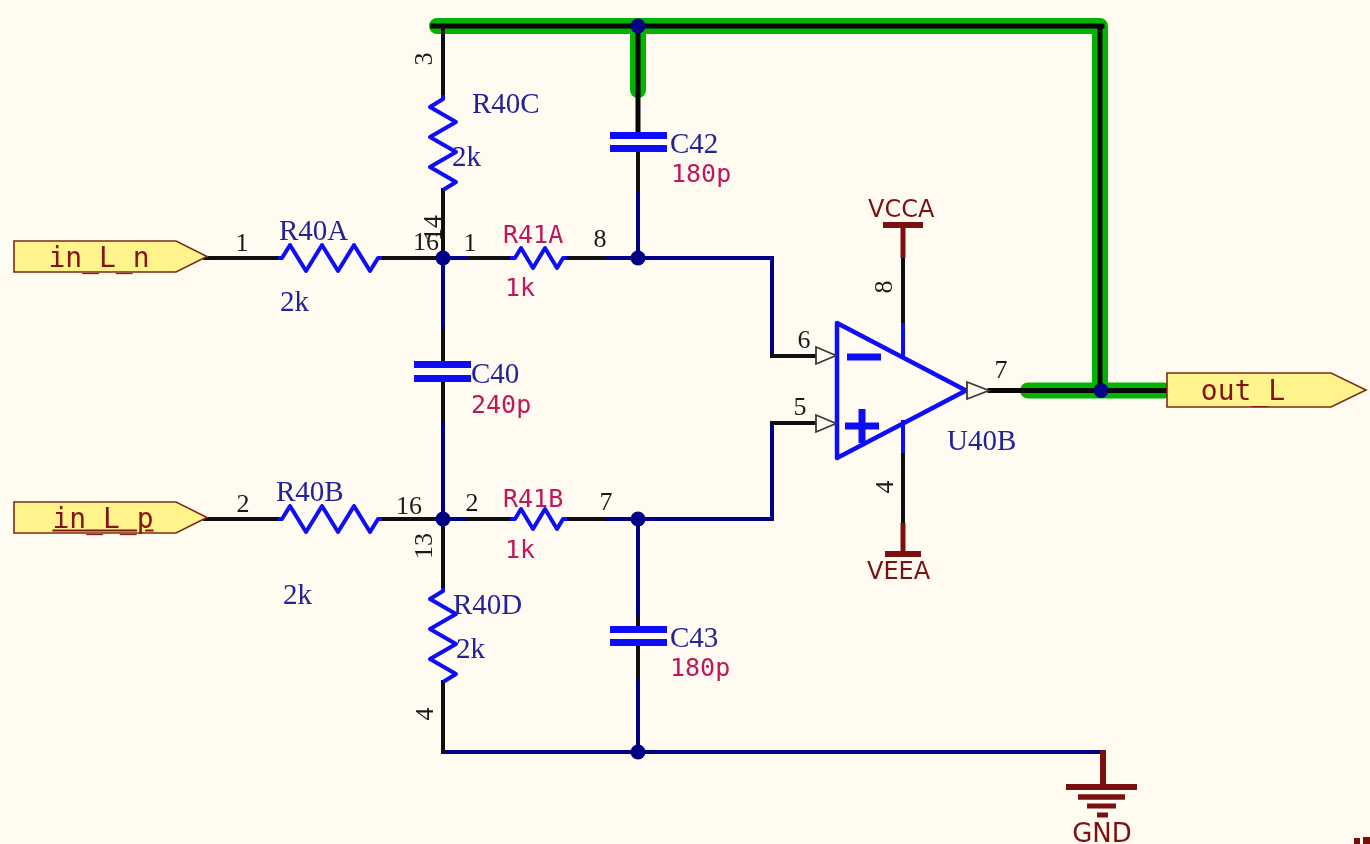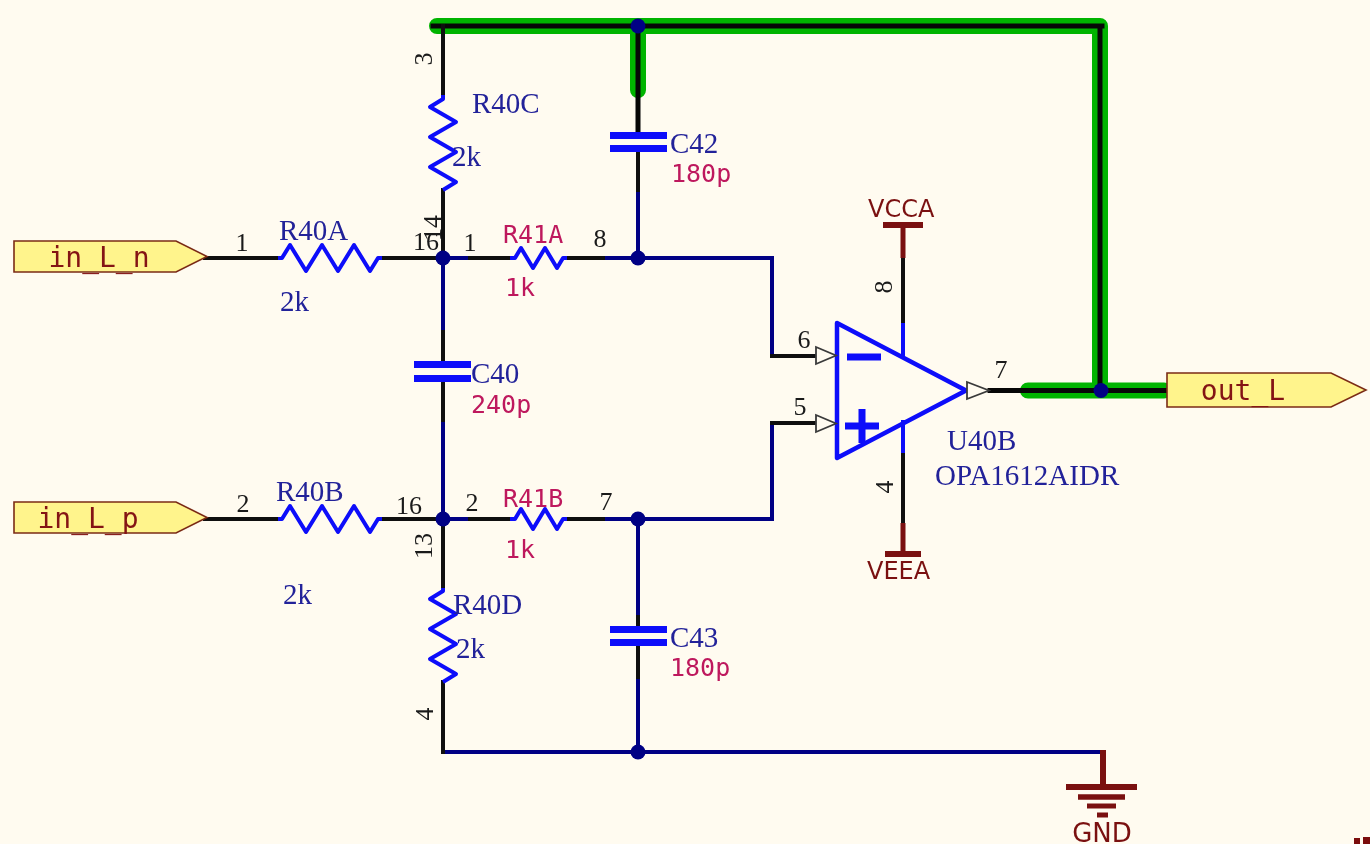--- a/index.html
+++ b/index.html
@@ -143,21 +143,21 @@
     <polygon points="1167,373 1331,373 1366,390 1331,407 1167,407"></polygon>
   </g>
 
   <g fill="#7B0C0C">
     <rect x="1354" y="838" width="6" height="6"></rect>
         <rect x="1363" y="837" width="7" height="7"></rect>
   </g>
 </svg>
 
 <div class="t net ctr" style="left:99px;top:257px;">in_L_n</div>
-<div class="t net ctr" style="left:88px;top:518px;">in_L_p</div>
+<div class="t net ctr" style="left:103px;top:518px;text-decoration:underline;">in_L_p</div>
 <div class="t net ctr" style="left:1243px;top:390px;">out_L</div>
 
 <div class="t ref" style="left:279px;top:214px;">R40A</div>
 <div class="t valserif" style="left:280px;top:271px;">2k</div>
 <div class="t pinnum ctr" style="left:242px;top:243px;">1</div>
 <div class="t pinnum ctr" style="left:426px;top:242px;">16</div>
 
 <div class="t ref" style="left:276px;top:475px;">R40B</div>
 <div class="t valserif" style="left:283px;top:564px;">2k</div>
 <div class="t pinnum ctr" style="left:243px;top:504px;">2</div>
@@ -184,21 +184,20 @@
 <div class="t pinnum ctr" style="left:606px;top:502px;">7</div>
 
 <div class="t ref" style="left:471px;top:357px;">C40</div>
 <div class="t mono" style="left:471px;top:390px;">240p</div>
 <div class="t ref" style="left:670px;top:127px;">C42</div>
 <div class="t mono" style="left:671px;top:159px;">180p</div>
 <div class="t ref" style="left:670px;top:621px;">C43</div>
 <div class="t mono" style="left:670px;top:653px;">180p</div>
 
 <div class="t ref" style="left:935px;top:424px;margin-left:12px;">U40B</div>
-<div class="t ref" style="left:935px;top:459px;">OPA1612AIDR</div>
 <div class="t pinnum ctr" style="left:804px;top:340px;">6</div>
 <div class="t pinnum ctr" style="left:800px;top:407px;">5</div>
 <div class="t pinnum ctr" style="left:1001px;top:370px;">7</div>
 <div class="t pinnum rot" style="left:884px;top:287px;">8</div>
 <div class="t pinnum rot" style="left:885px;top:487px;">4</div>
 
 <div class="t pwr" style="left:868px;top:195px;">VCCA</div>
 <div class="t pwr" style="left:867px;top:557px;">VEEA</div>
 <div class="t gndt ctr" style="left:1102px;top:833px;">GND</div>
 

